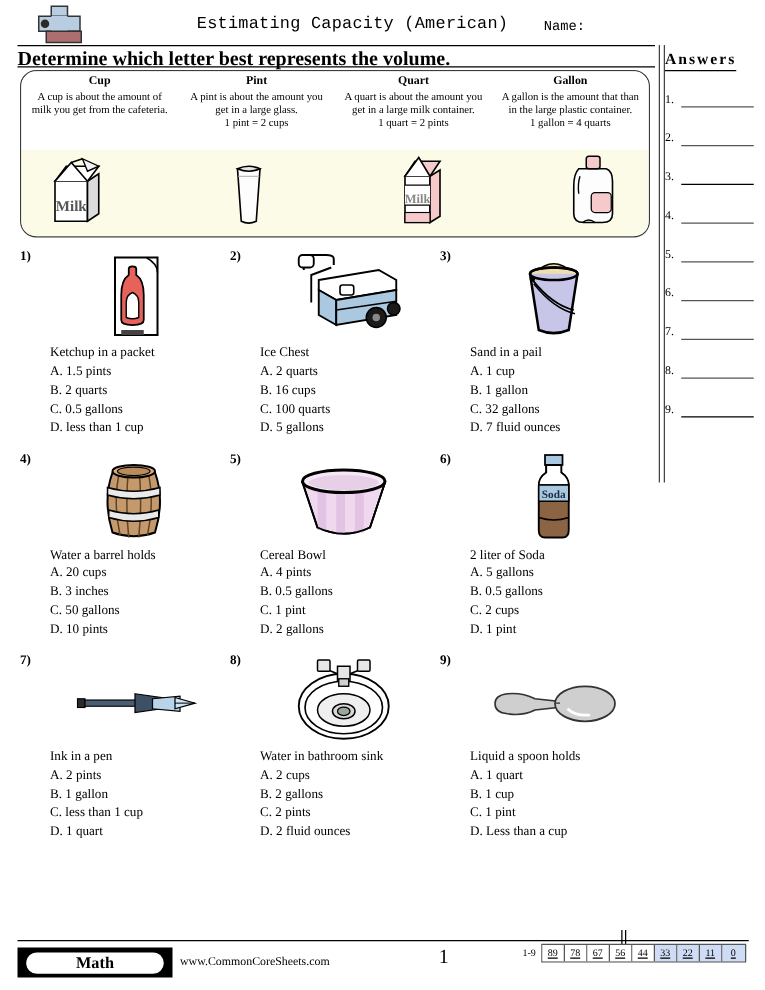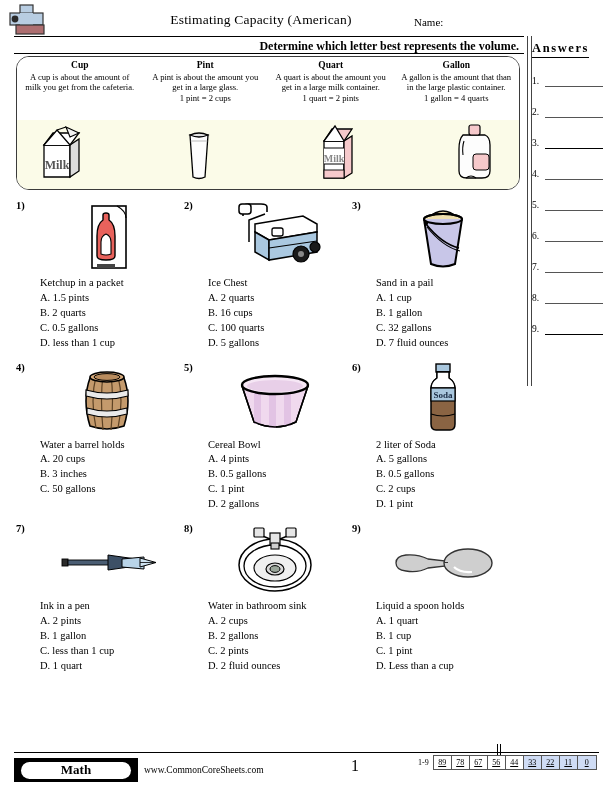--- a/index.html
+++ b/index.html
@@ -7,33 +7,33 @@
     width:612px;height:792px;
     background:#ffffff;
     font-family:"Liberation Serif", serif;
     color:#000;
     position:relative;
     overflow:hidden;
   }
   .page{position:absolute;inset:0;}
 
   
-  .header{position:absolute;left:6px;top:4px;width:510px;height:36px;}
+  .header{position:absolute;left:27px;top:4px;width:510px;height:36px;font-family:Liberation Mono, monospace;}
   .logo{position:absolute;left:0px;top:0px;width:56px;height:34px;}
   .title{
     position:absolute;left:60px;top:8px;width:390px;
     text-align:center;font-size:13.5px;letter-spacing:.2px;
   }
   .name-label{position:absolute;left:408px;top:12px;font-size:11px;}
   .header-rule{position:absolute;left:14px;top:36px;width:510px;height:0;
     border-top:1.6px solid #000;}
 
   .instruction{
     position:absolute;left:14px;top:39px;width:505px;
-    font-size:12px;font-weight:bold;text-align:right;
+    font-size:16px;font-weight:bold;
   }
   .instr-rule{position:absolute;left:14px;top:53px;width:510px;height:0;
     border-top:1.3px solid #000;}
 
   
   .ans-sep{position:absolute;left:527px;top:36px;width:0;height:350px;
     border-left:1.4px solid #444;}
   .ans-sep2{position:absolute;left:531px;top:36px;width:0;height:350px;
     border-left:1.4px solid #444;}
   .answers{position:absolute;left:532px;top:38px;width:74px;}
@@ -336,20 +336,21 @@
             <path d="M13,44 Q33,50 53,44 L53,50 Q33,56 13,50 Z" fill="#eaeaea" stroke="#000" stroke-width="1.2"></path>
             <ellipse cx="33" cy="13" rx="17" ry="5" fill="#d9ac7c" stroke="#000" stroke-width="1.6"></ellipse>
             <ellipse cx="33" cy="13" rx="13" ry="3.4" fill="#b98c5e" stroke="#000" stroke-width="1"></ellipse>
           </svg>
         </div>
         <div class="qtext">
           <div class="qprompt">Water a barrel holds</div>
           <div class="qchoice">A. 20 cups</div>
           <div class="qchoice">B. 3 inches</div>
           <div class="qchoice">C. 50 gallons</div>
+          <div class="qchoice">D. 10 pints</div>
         </div>
       </div>
 
       <div class="qcell">
         <div class="qnum">5)</div>
         <div class="qart">
           <svg width="86" height="70" viewBox="0 0 86 70">
             <path d="M10,22 L22,58 Q43,68 64,58 L76,22 Z" fill="#f0d9ee" stroke="#000" stroke-width="1.5"></path>
             <rect x="22" y="24" width="7" height="36" fill="#e2c3e4" stroke="none"></rect>
             <rect x="37" y="24" width="7" height="40" fill="#e2c3e4" stroke="none"></rect>

